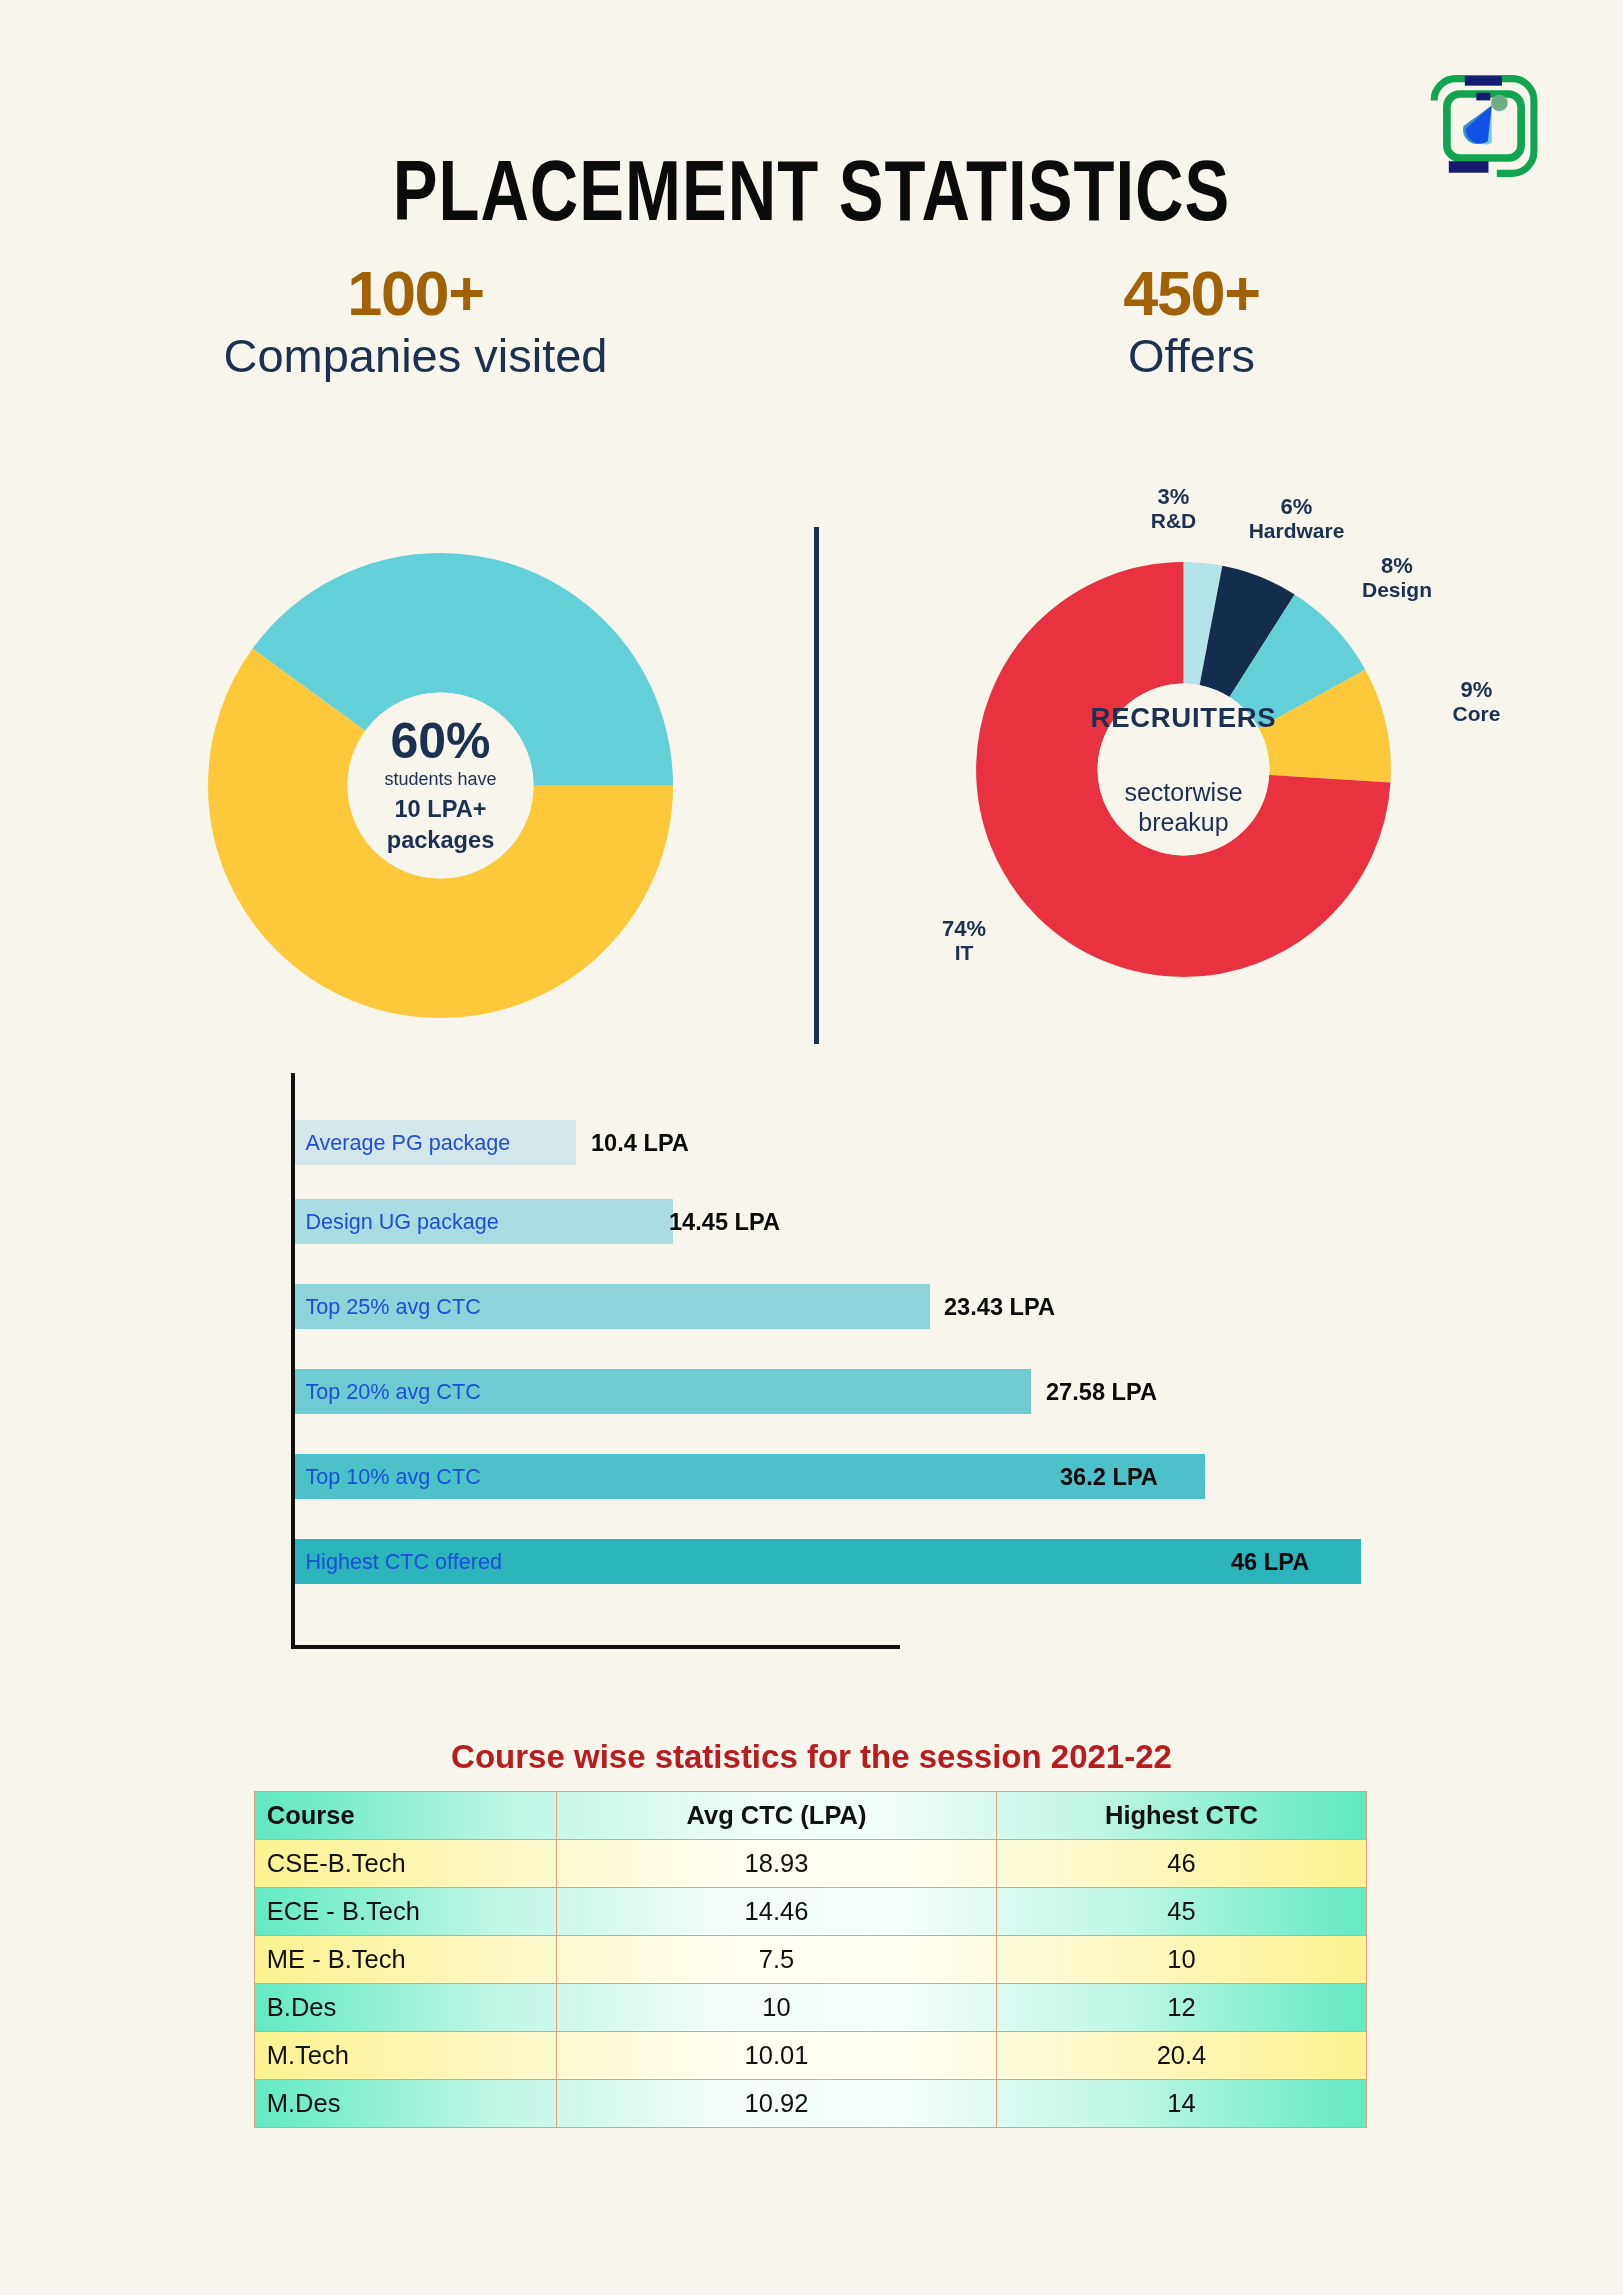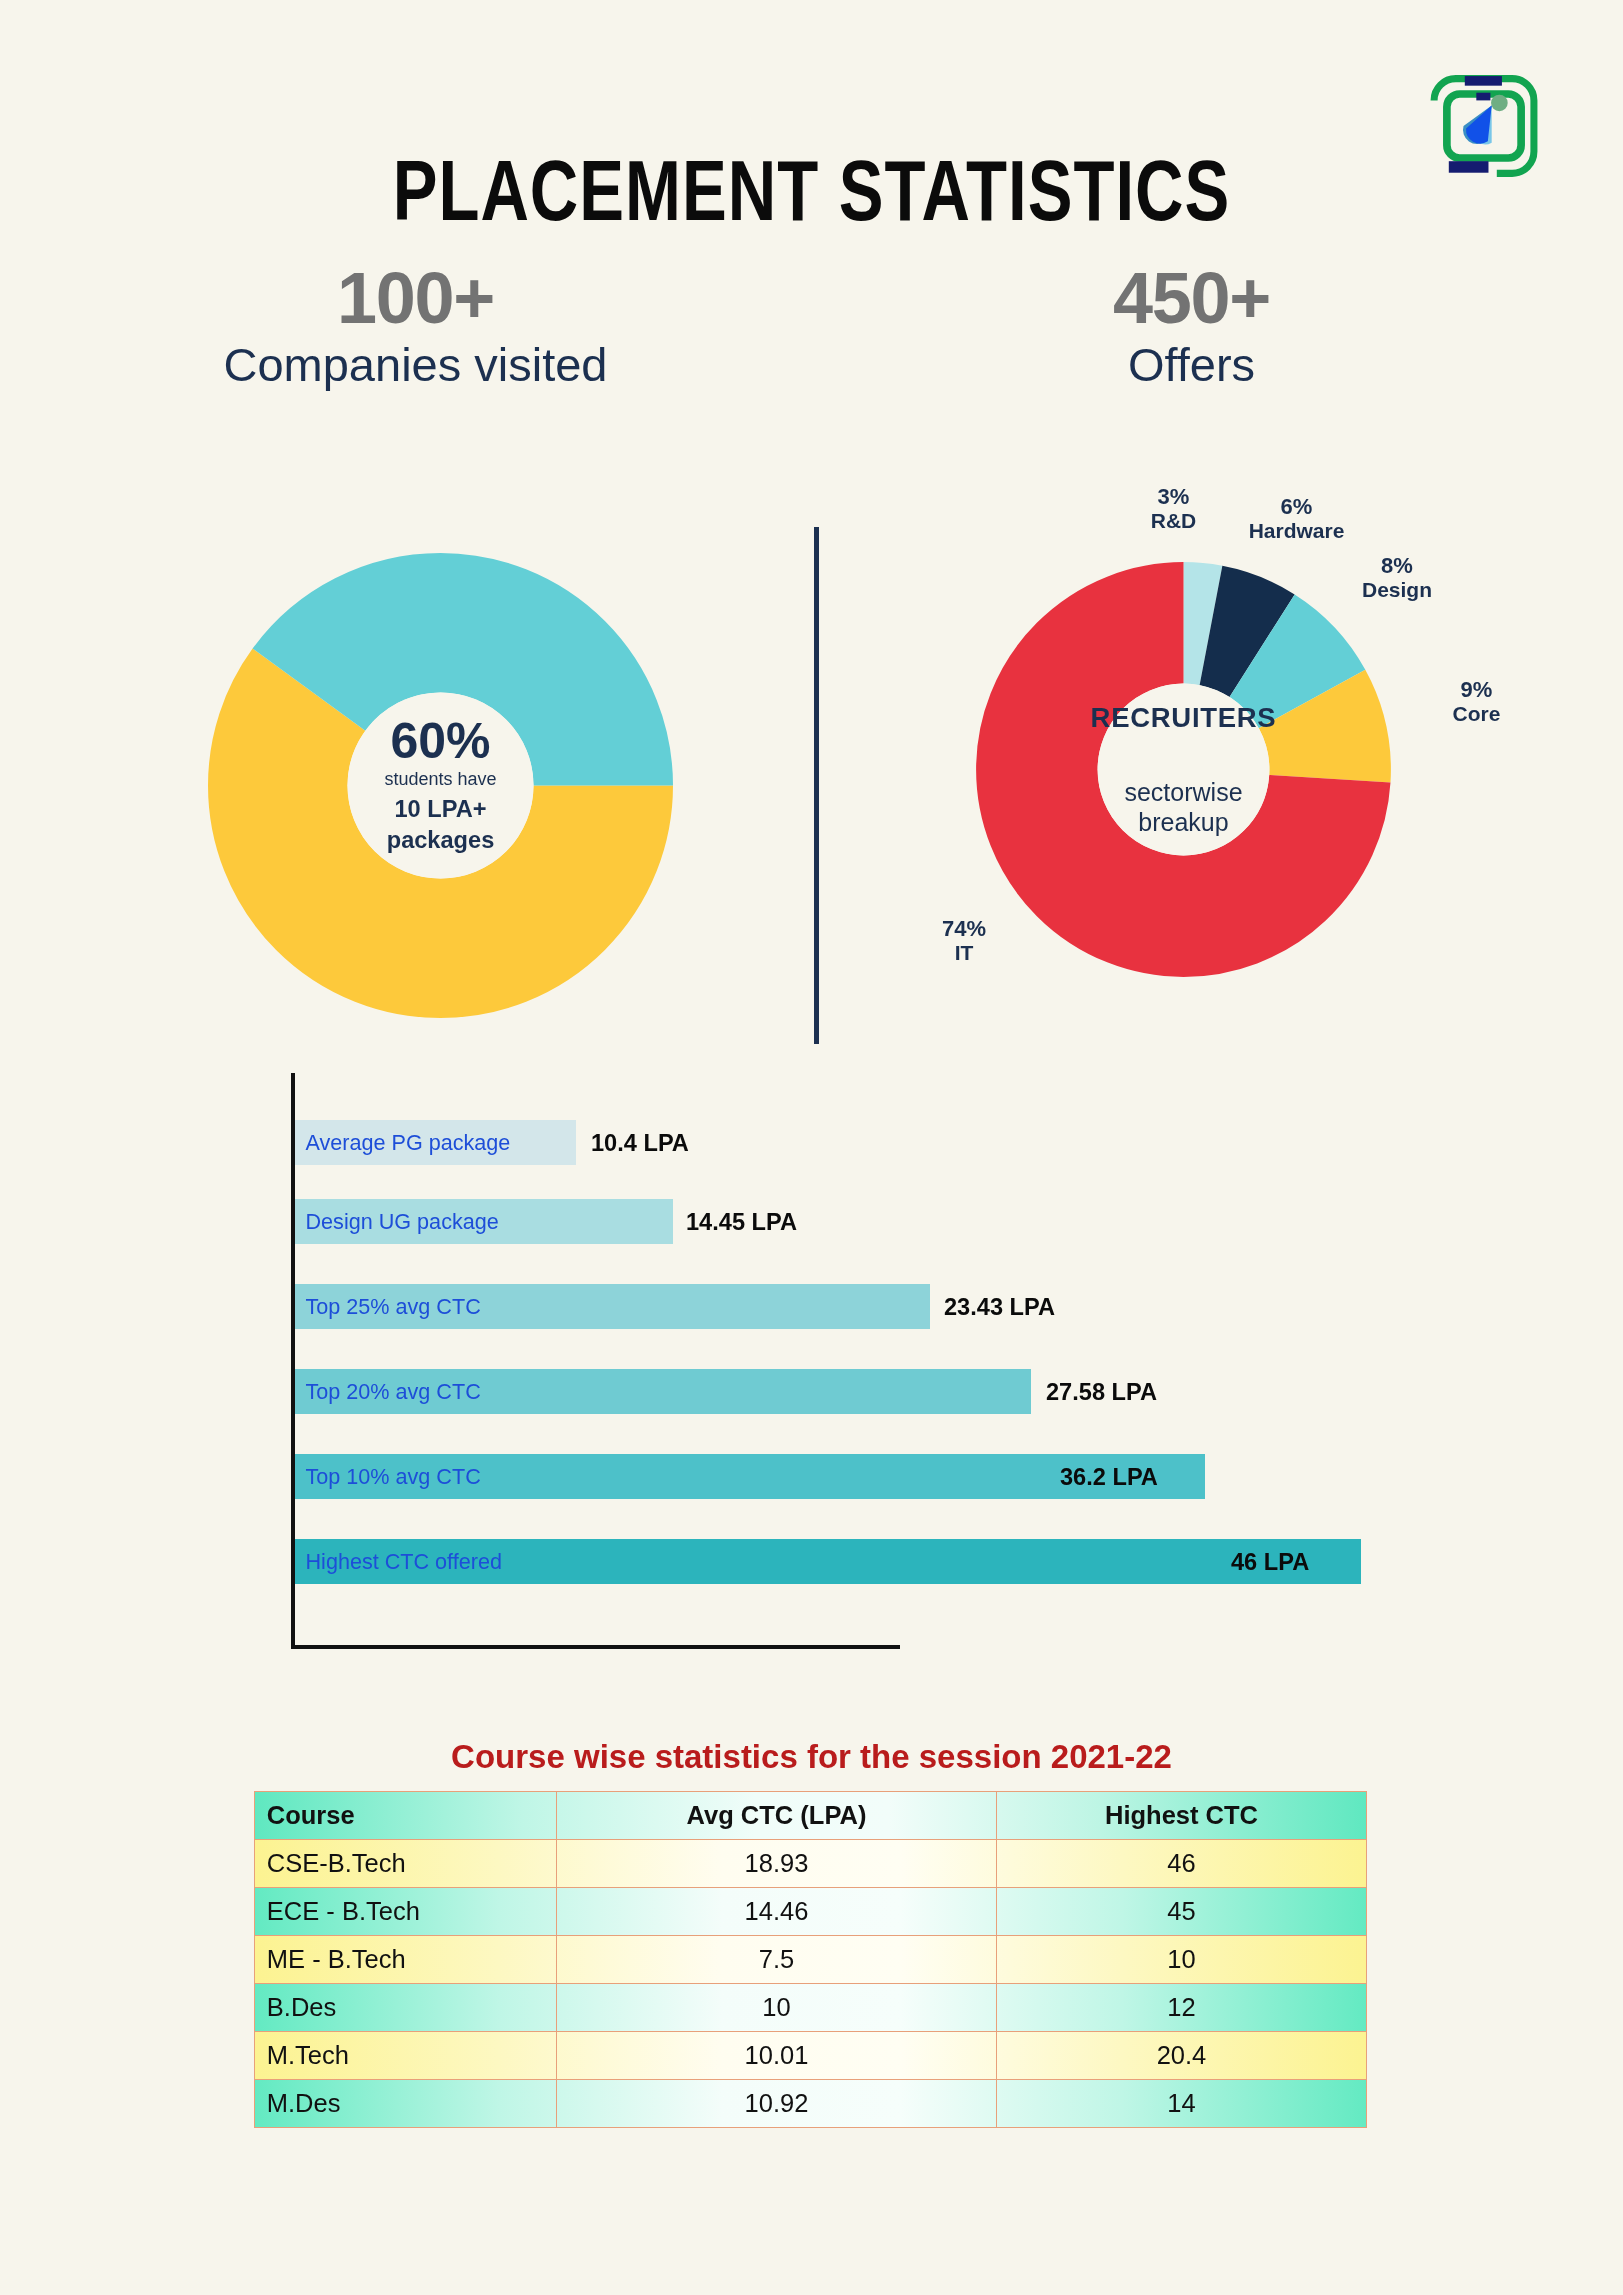--- a/index.html
+++ b/index.html
@@ -26,21 +26,21 @@
     letter-spacing:1.3px;
     color:#0B0B0B;
     transform:scaleX(0.78);
     transform-origin:center top;
     font-family:"Liberation Sans", sans-serif;
   }
 
   
   .stat{position:absolute;text-align:center;}
   .stat .big{
-    font-size:72px;font-weight:bold;color:#737373;line-height:1.0;
+    font-size:63px;font-weight:bold;color:#a16207;line-height:1.0;
     letter-spacing:-1.3px;
   }
   .stat .cap{
     font-size:47px;color:#1C3050;line-height:1.1;margin-top:5.2px;font-weight:400;
   }
   #stat-companies{left:72px;top:262px;width:687px;}
   #stat-offers{left:910px;top:262px;width:563px;}
 
   
   .divider{
@@ -228,21 +228,21 @@
 
     <div class="bar-row" style="top:47px;">
       <div class="bar" style="width:281px;background:#D3E6EA;"></div>
       <div class="bar-label">Average PG package</div>
       <div class="bar-value" style="left:296px;">10.4 LPA</div>
     </div>
 
     <div class="bar-row" style="top:126px;">
       <div class="bar" style="width:378px;background:#A9DDE1;"></div>
       <div class="bar-label">Design UG package</div>
-      <div class="bar-value" style="left:391px;text-align:right;">14.45 LPA</div>
+      <div class="bar-value" style="left:374px;text-align:right;">14.45 LPA</div>
     </div>
 
     <div class="bar-row" style="top:211px;">
       <div class="bar" style="width:635px;background:#8DD3D9;"></div>
       <div class="bar-label">Top 25% avg CTC</div>
       <div class="bar-value" style="left:649px;">23.43 LPA</div>
     </div>
 
     <div class="bar-row" style="top:296px;">
       <div class="bar" style="width:736px;background:#6FCBD2;"></div>

